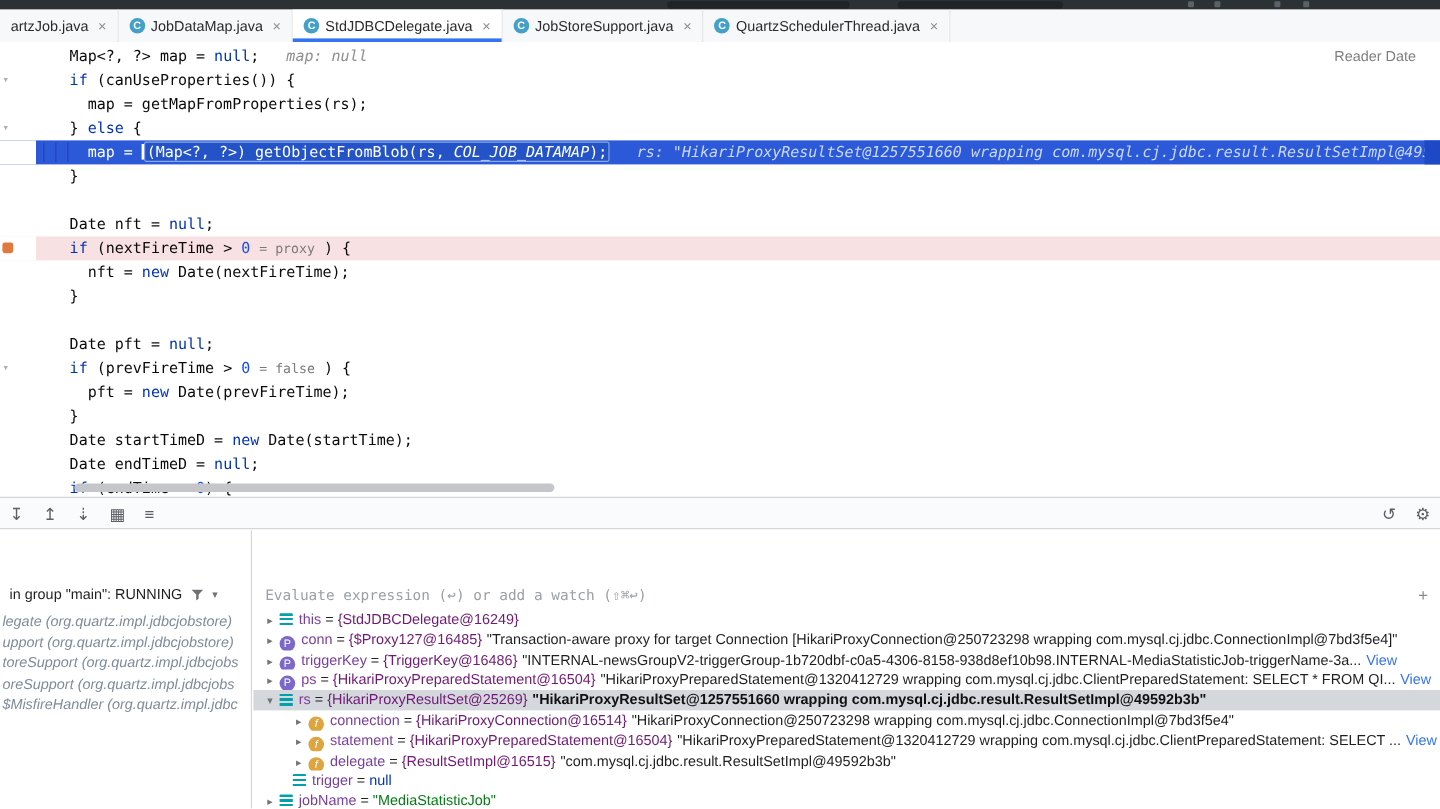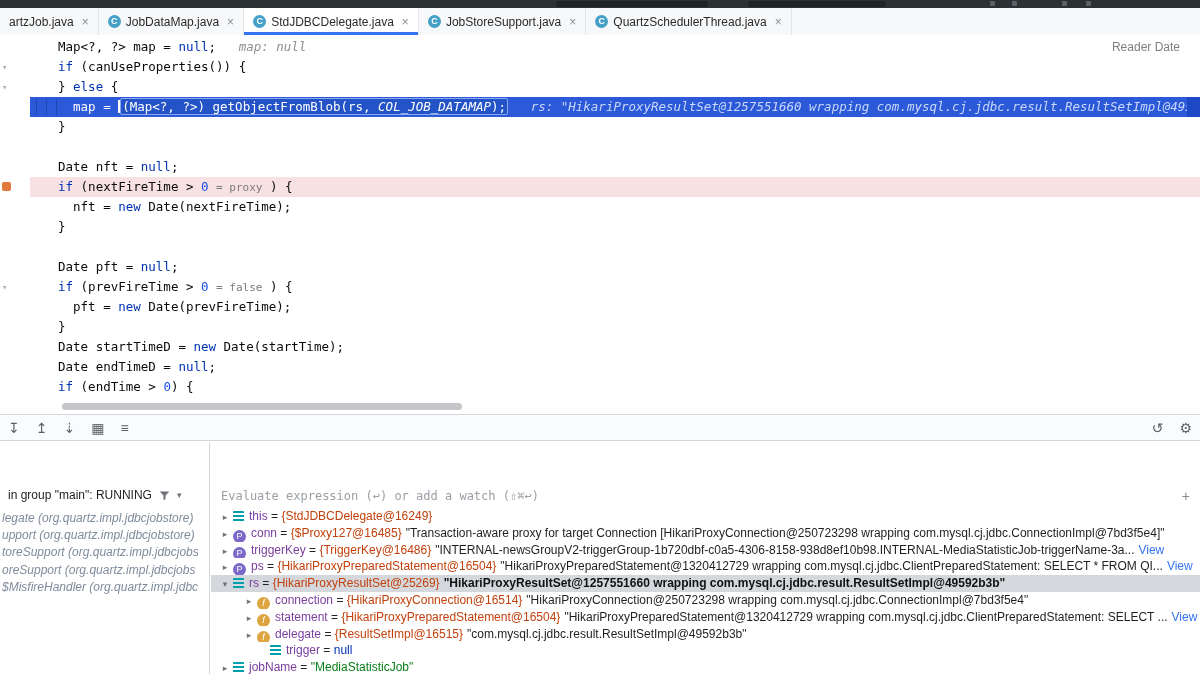--- a/index.html
+++ b/index.html
@@ -76,21 +76,21 @@
   .var-row.selected{background:#d4d7dc;}
   .expander{display:inline-block;width:12px;text-align:center;color:#70757a;font-size:9px;vertical-align:0;}
   .vicon{display:inline-block;width:13px;height:13px;border-radius:7px;margin:0 5px 0 2px;
          color:#fff;font-size:9px;line-height:13px;text-align:center;vertical-align:-2px;}
   .vicon.param{background:#7b68c9;}
   .vicon.field{background:#dda43f;font-style:italic;}
   .vicon.value{width:11px;height:11px;border-radius:1px;
                background:repeating-linear-gradient(to bottom,#00a0ad 0 2px,transparent 2px 4px);}
   .vname{color:#7a3e9d;}
   .veq{color:#222;white-space:pre;}
-  .vref{color:#c2410c;margin-right:4px;}
+  .vref{color:#701a75;margin-right:4px;}
   .vvalue{color:#1f1f1f;}
   .vvalue.green{color:#067d17;}
   .vvalue.null{color:#0033b3;}
   .vvalue.vbold{font-weight:bold;color:#111;}
   .view-link{color:#3574f0;margin-left:4px;}
 </style>
 </head>
 <body>
 
 <div class="screen">
@@ -128,20 +128,21 @@
         <span class="class-icon">C</span>
         <span class="tab-label">QuartzSchedulerThread.java</span>
         <span class="tab-close">×</span>
       </div>
     </div>
 
   <div class="editor">
     <div class="code-area">
         <div class="code-line"><span class="sg-d">Map&lt;?, ?&gt; map = </span><span class="sg-k">null</span><span class="sg-d">;</span><span class="sg-hint">   map: null</span></div>
         <div class="code-line"><span class="fold-mark">▾</span><span class="sg-k">if</span><span class="sg-d"> (canUseProperties()) {</span></div>
+        <div class="code-line"><span class="sg-d">  map = getMapFromProperties(rs);</span></div>
         <div class="code-line"><span class="fold-mark">▾</span><span class="sg-d">} </span><span class="sg-k">else</span><span class="sg-d"> {</span></div>
         <div class="code-line line-exec"><span class="sg-w">  map = </span><span class="caret"></span><span class="cast-box"><span class="sg-w">(Map&lt;?, ?&gt;) getObjectFromBlob(rs, </span><span class="sg-wc">COL_JOB_DATAMAP</span><span class="sg-w">);</span></span><span class="sg-w">   </span><span class="sg-wi">rs: "HikariProxyResultSet@1257551660 wrapping com.mysql.cj.jdbc.result.ResultSetImpl@49592b3b"</span><span class="exec-tick" style="left: 36px;"></span><span class="exec-tick" style="left: 46px;"></span><span class="exec-tick" style="left: 56px;"></span><span class="exec-mark"></span></div>
         <div class="code-line"><span class="sg-d">}</span></div>
         <div class="code-line"></div>
         <div class="code-line"><span class="sg-d">Date nft = </span><span class="sg-k">null</span><span class="sg-d">;</span></div>
         <div class="code-line line-break"><span class="bp-mark"></span><span class="sg-k">if</span><span class="sg-d"> (nextFireTime &gt; </span><span class="sg-n">0</span><span class="sg-d"> </span><span class="sg-chip">= proxy</span><span class="sg-d"> ) {</span></div>
         <div class="code-line"><span class="sg-d">  nft = </span><span class="sg-k">new</span><span class="sg-d"> Date(nextFireTime);</span></div>
         <div class="code-line"><span class="sg-d">}</span></div>
         <div class="code-line"></div>
         <div class="code-line"><span class="sg-d">Date pft = </span><span class="sg-k">null</span><span class="sg-d">;</span></div>
@@ -197,18 +198,18 @@
     <div class="plus-icon">+</div>
     <div class="var-rows">
         <div class="var-row" style="padding-left: 8px;"><span class="expander">▸</span><span class="vicon value"></span><span class="vname">this</span><span class="veq"> = </span><span class="vref">{StdJDBCDelegate@16249}</span><span class="vvalue"></span></div>
         <div class="var-row" style="padding-left: 8px;"><span class="expander">▸</span><span class="vicon param">P</span><span class="vname">conn</span><span class="veq"> = </span><span class="vref">{$Proxy127@16485}</span><span class="vvalue">"Transaction-aware proxy for target Connection [HikariProxyConnection@250723298 wrapping com.mysql.cj.jdbc.ConnectionImpl@7bd3f5e4]"</span></div>
         <div class="var-row" style="padding-left: 8px;"><span class="expander">▸</span><span class="vicon param">P</span><span class="vname">triggerKey</span><span class="veq"> = </span><span class="vref">{TriggerKey@16486}</span><span class="vvalue">"INTERNAL-newsGroupV2-triggerGroup-1b720dbf-c0a5-4306-8158-938d8ef10b98.INTERNAL-MediaStatisticJob-triggerName-3a...</span><span class="view-link">View</span></div>
         <div class="var-row" style="padding-left: 8px;"><span class="expander">▸</span><span class="vicon param">P</span><span class="vname">ps</span><span class="veq"> = </span><span class="vref">{HikariProxyPreparedStatement@16504}</span><span class="vvalue">"HikariProxyPreparedStatement@1320412729 wrapping com.mysql.cj.jdbc.ClientPreparedStatement: SELECT * FROM QI...</span><span class="view-link">View</span></div>
         <div class="var-row selected" style="padding-left: 8px;"><span class="expander">▾</span><span class="vicon value"></span><span class="vname">rs</span><span class="veq"> = </span><span class="vref">{HikariProxyResultSet@25269}</span><span class="vvalue vbold">"HikariProxyResultSet@1257551660 wrapping com.mysql.cj.jdbc.result.ResultSetImpl@49592b3b"</span></div>
         <div class="var-row" style="padding-left: 32px;"><span class="expander">▸</span><span class="vicon field">f</span><span class="vname">connection</span><span class="veq"> = </span><span class="vref">{HikariProxyConnection@16514}</span><span class="vvalue">"HikariProxyConnection@250723298 wrapping com.mysql.cj.jdbc.ConnectionImpl@7bd3f5e4"</span></div>
         <div class="var-row" style="padding-left: 32px;"><span class="expander">▸</span><span class="vicon field">f</span><span class="vname">statement</span><span class="veq"> = </span><span class="vref">{HikariProxyPreparedStatement@16504}</span><span class="vvalue">"HikariProxyPreparedStatement@1320412729 wrapping com.mysql.cj.jdbc.ClientPreparedStatement: SELECT ...</span><span class="view-link">View</span></div>
         <div class="var-row" style="padding-left: 32px;"><span class="expander">▸</span><span class="vicon field">f</span><span class="vname">delegate</span><span class="veq"> = </span><span class="vref">{ResultSetImpl@16515}</span><span class="vvalue">"com.mysql.cj.jdbc.result.ResultSetImpl@49592b3b"</span></div>
-        <div class="var-row" style="padding-left: 19px; margin-left: 26px;"><span class="expander"></span><span class="vicon value"></span><span class="vname">trigger</span><span class="veq"> = </span><span class="vvalue null">null</span></div>
+        <div class="var-row" style="padding-left: 19px;"><span class="expander"></span><span class="vicon value"></span><span class="vname">trigger</span><span class="veq"> = </span><span class="vvalue null">null</span></div>
         <div class="var-row" style="padding-left: 8px;"><span class="expander">▸</span><span class="vicon value"></span><span class="vname">jobName</span><span class="veq"> = </span><span class="vvalue green">"MediaStatisticJob"</span></div>
       </div>
   </div>
 
 </div>
 
 </body></html>

